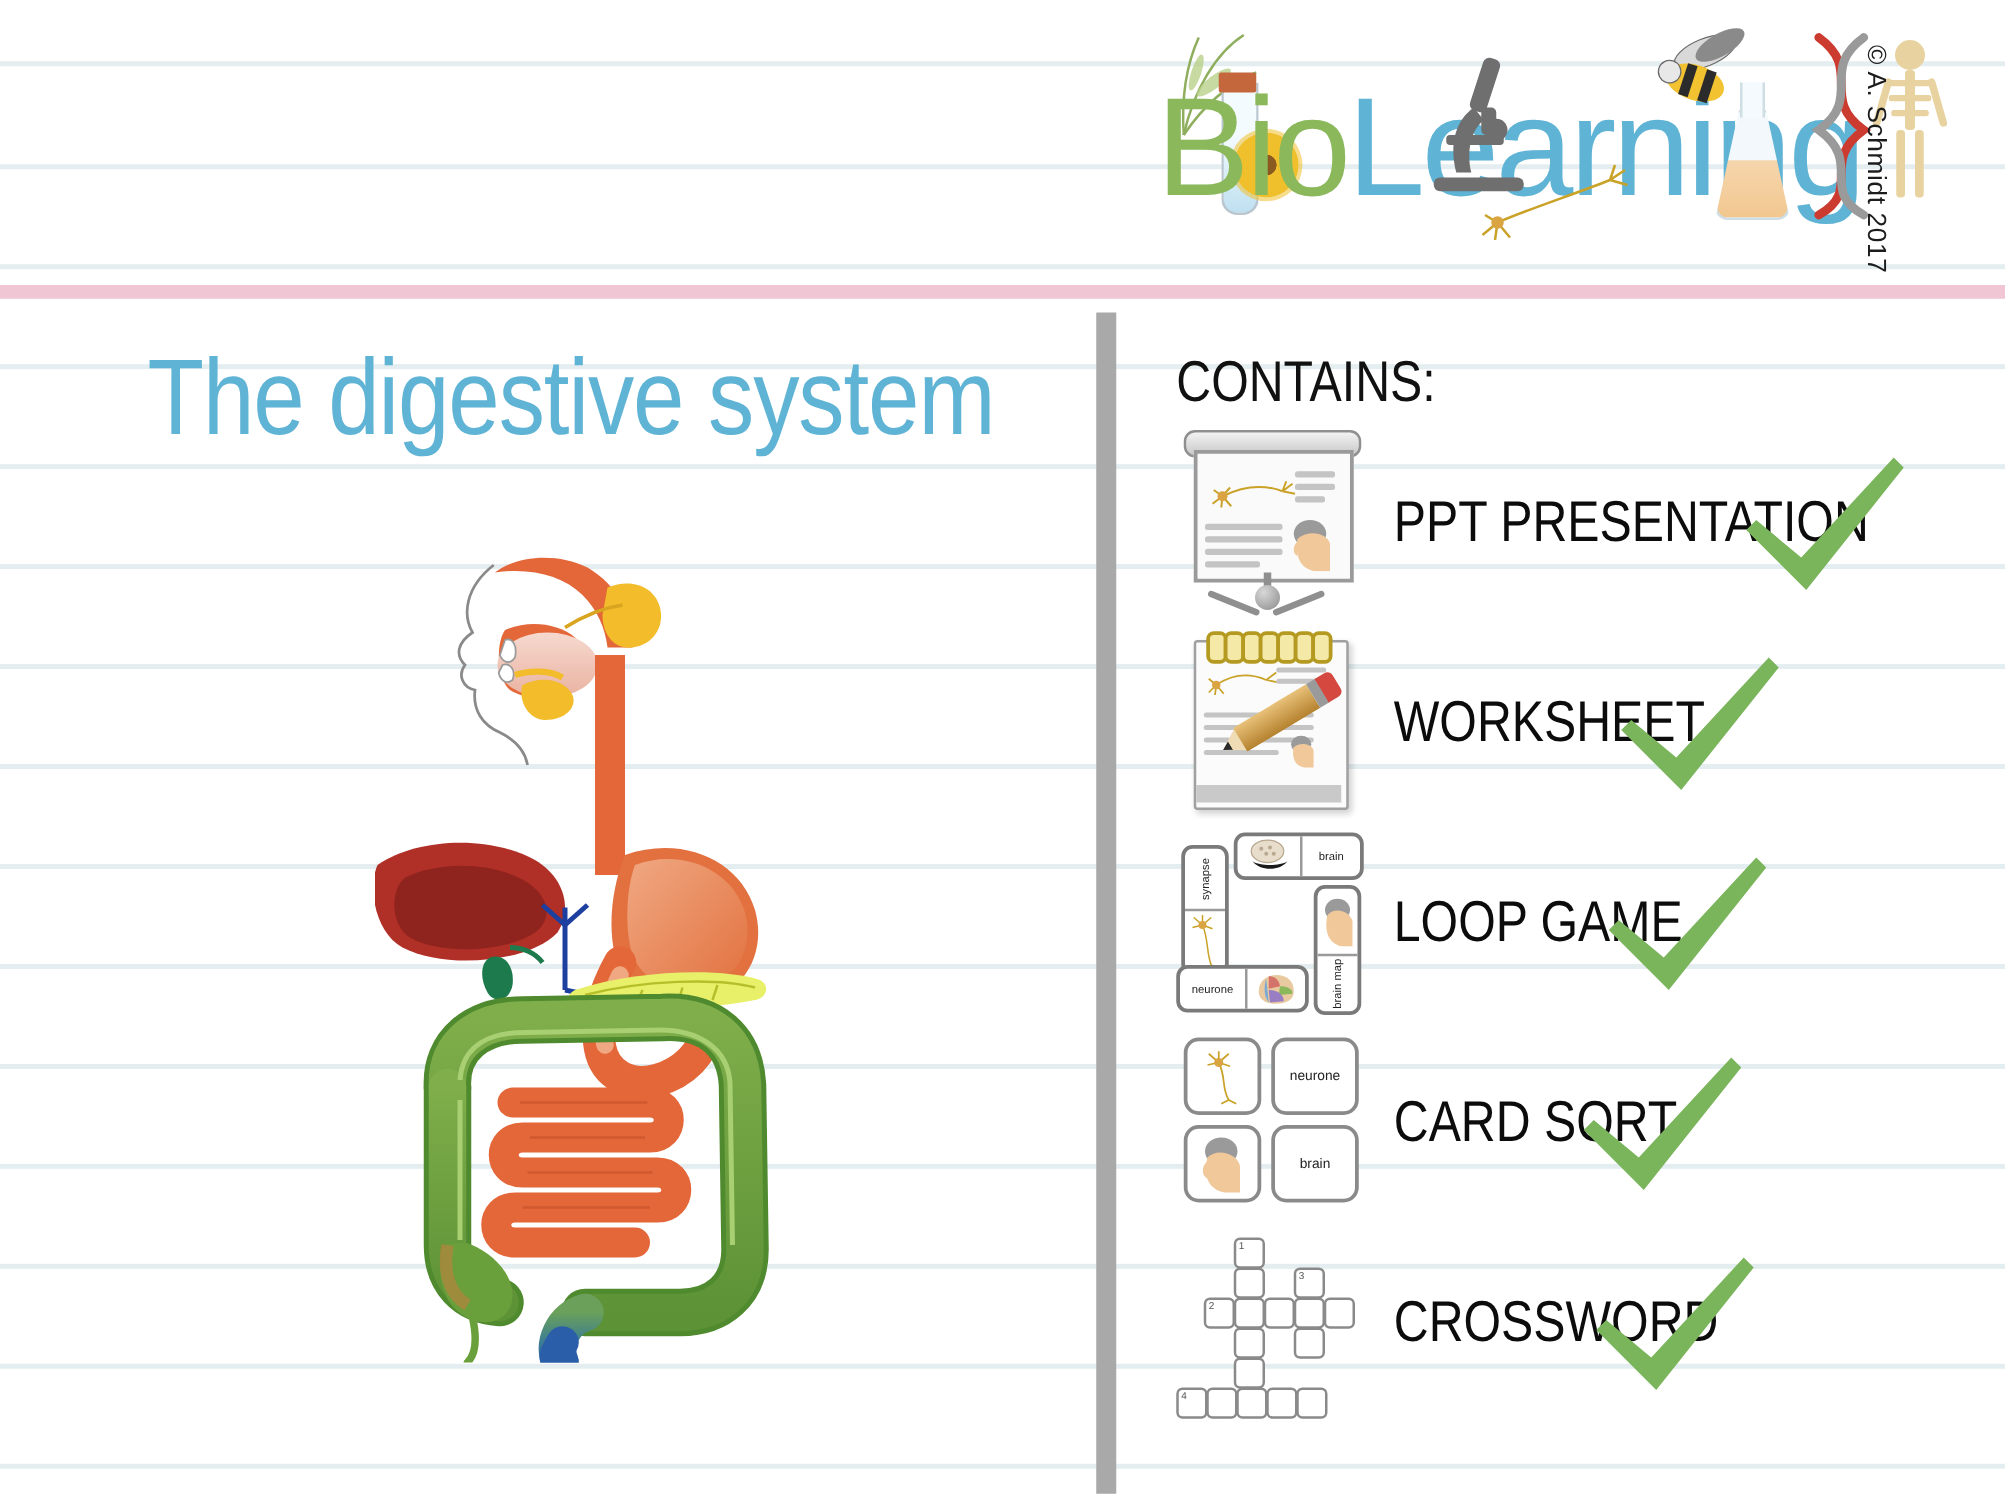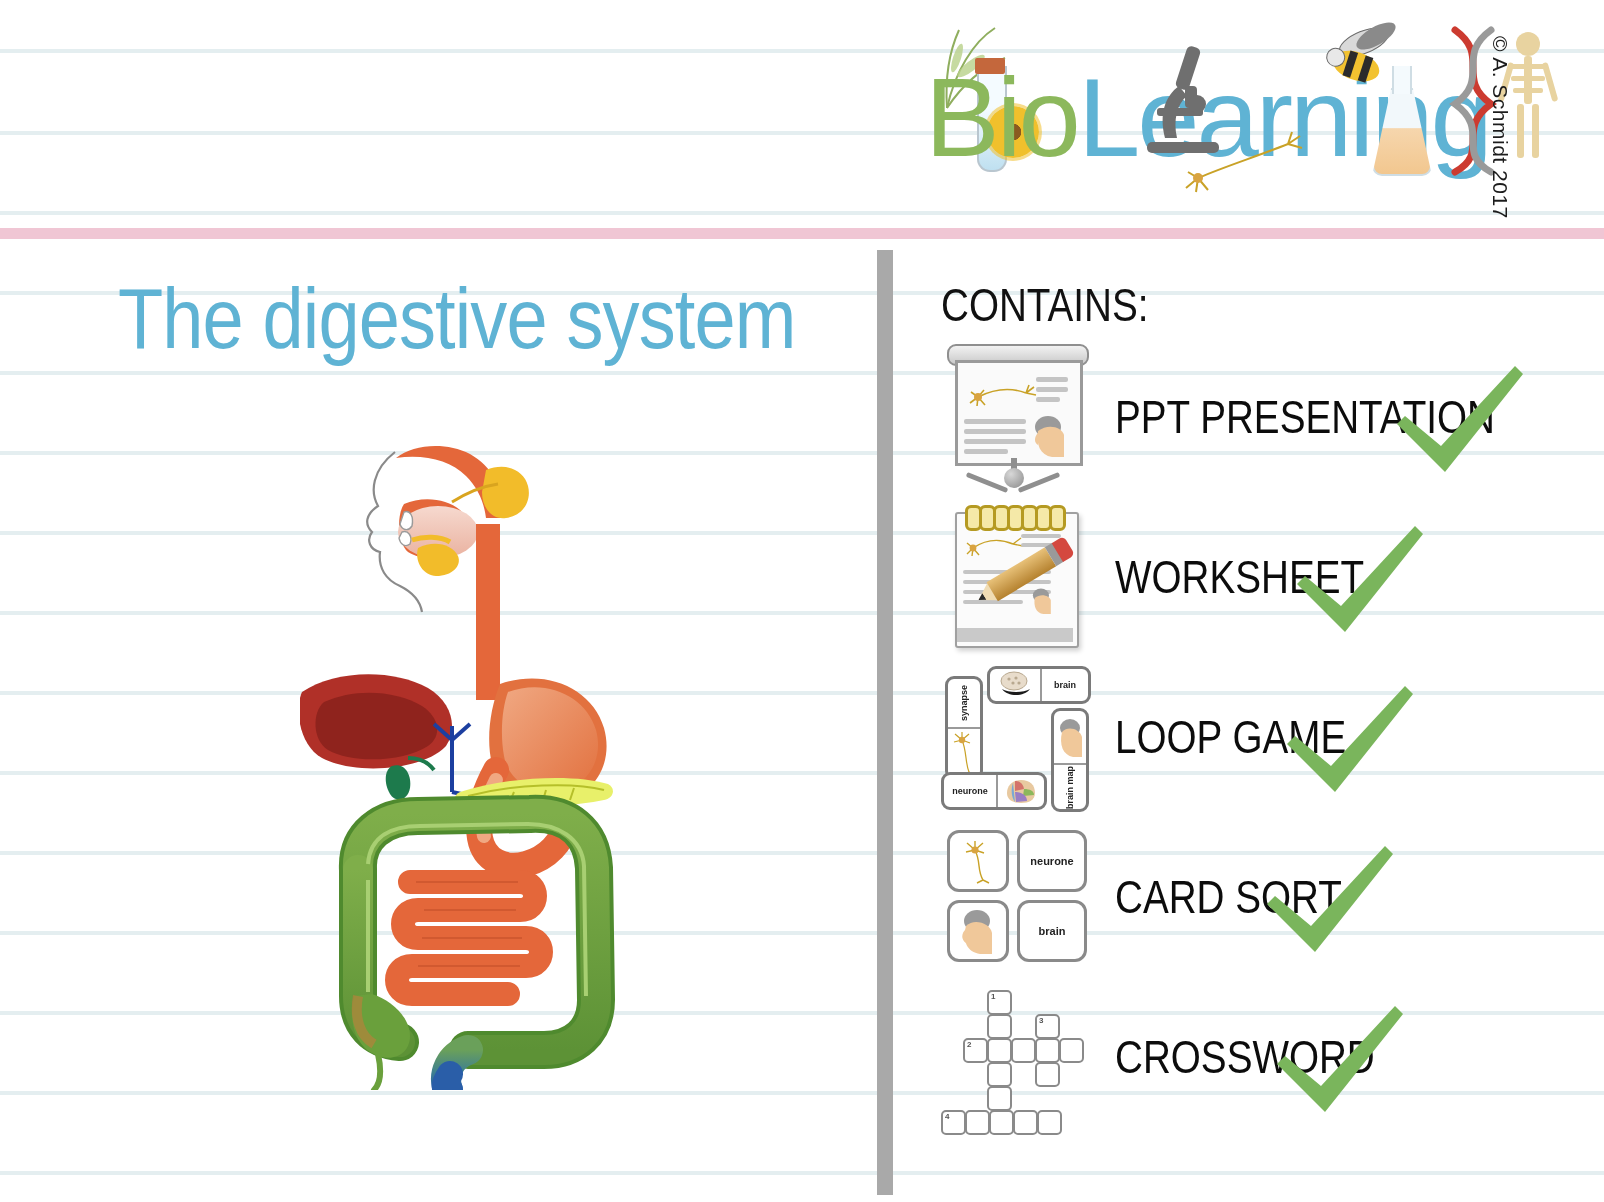--- a/index.html
+++ b/index.html
@@ -84,21 +84,21 @@
 
   
   .contains-label{
     position:absolute;left:941px;top:278px;
     font-size:46px;color:#111;letter-spacing:0px;white-space:nowrap;
     transform:scaleX(.84);transform-origin:left top;
   }
 
   .items{position:absolute;left:893px;top:340px;width:700px;}
   .item{position:relative;height:160px;}
-  .item-icon{position:absolute;left:48px;top:0;width:150px;height:155px;font-weight:bold;}
+  .item-icon{position:absolute;left:48px;top:0;width:150px;height:155px;}
   .item-label{
     position:absolute;left:222px;top:50px;
     font-size:46px;color:#0c0c0c;letter-spacing:0px;white-space:nowrap;
     transform:scaleX(.84);transform-origin:left top;
   }
   .item-check{position:absolute;top:22px;width:135px;height:115px;}
 
   
   .ppt{position:relative;width:150px;height:155px;}
   .ppt .bar{position:absolute;left:6px;top:4px;width:138px;height:18px;background:linear-gradient(to bottom,#f2f2f2,#c9c9c9);border:2px solid #8f8f8f;border-radius:9px;}

